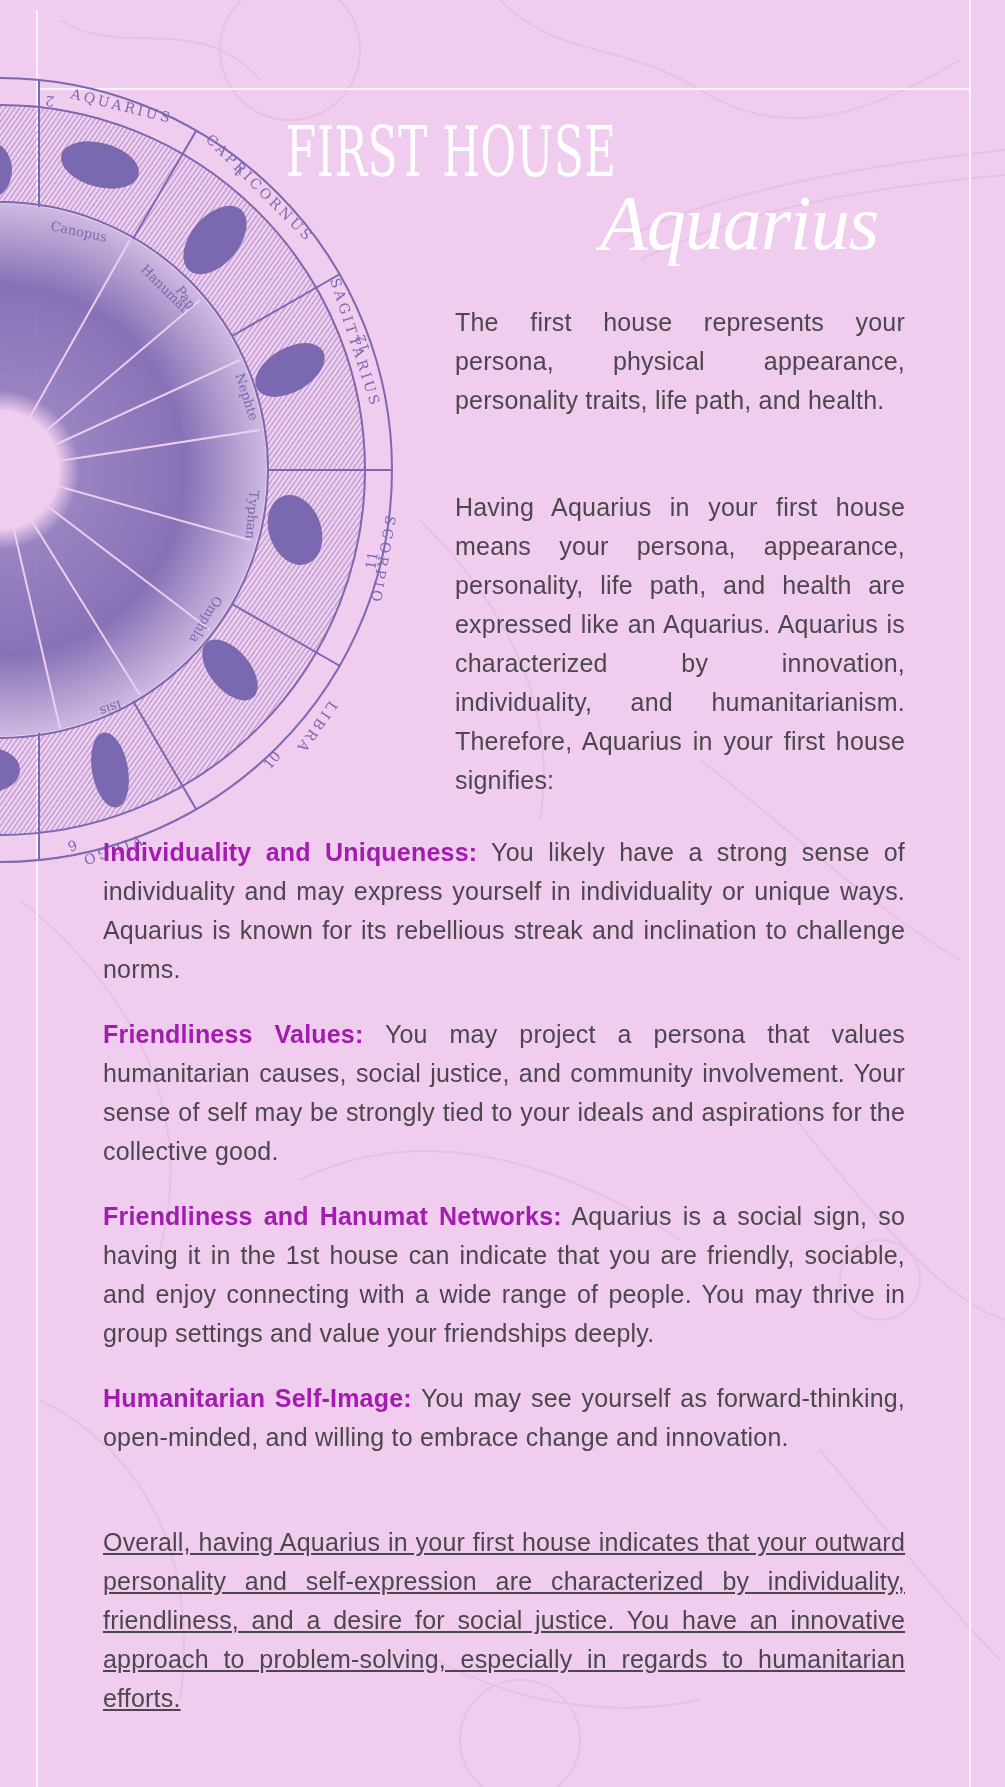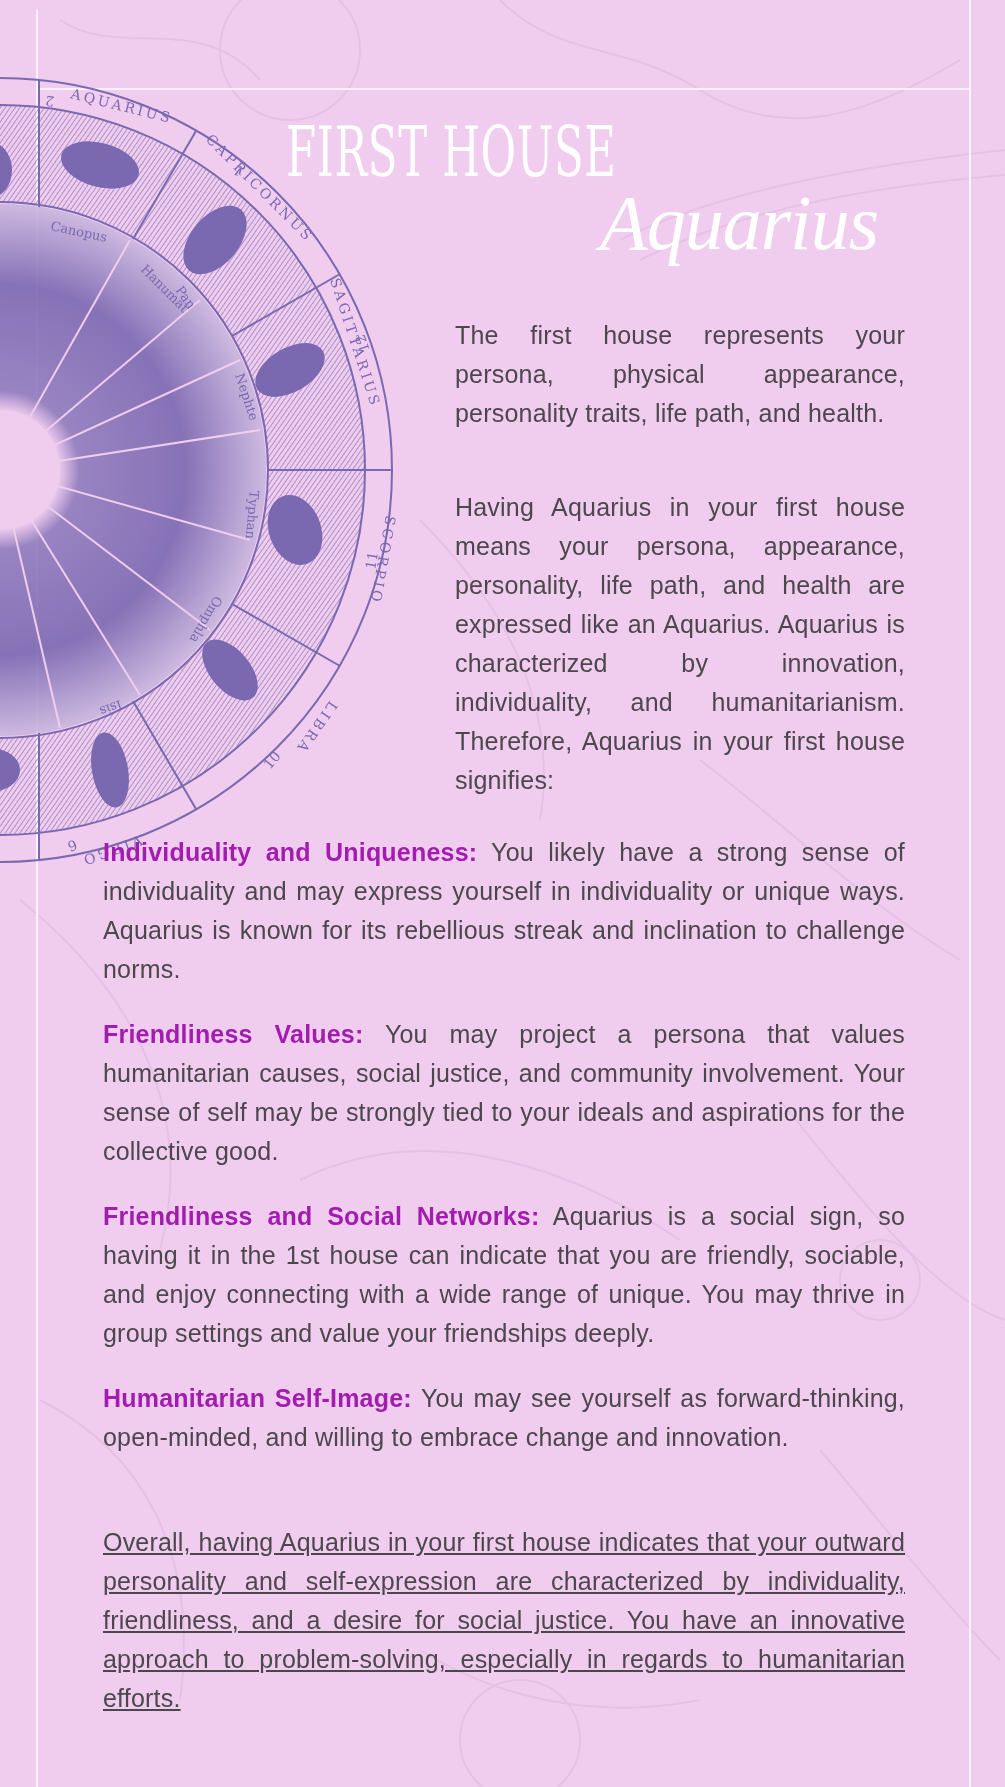--- a/index.html
+++ b/index.html
@@ -30,21 +30,21 @@
     font-style: italic; font-size: 78px; line-height: 90px; color: #ffffff;
     white-space: nowrap; letter-spacing: -1px;
   }
 
   .text-block {
     position: absolute;
     font-family: "Liberation Sans", "DejaVu Sans", sans-serif;
     font-size: 25px; line-height: 39px; color: #4b474c;
     text-align: justify; letter-spacing: 0.2px;
   }
-  .intro-1 { left: 455px; top: 316px; width: 450px; }
+  .intro-1 { left: 455px; top: 303px; width: 450px; }
   .intro-2 { left: 455px; top: 488px; width: 450px; }
   .bullet { left: 103px; width: 802px; }
   .b1 { top: 833px; }
   .b2 { top: 1015px; }
   .b3 { top: 1197px; }
   .b4 { top: 1379px; }
   .outro { left: 103px; top: 1523px; width: 802px; text-decoration: underline; }
   .bold-label { font-weight: bold; color: #a21caf; }
 </style>
 </head>
@@ -161,19 +161,19 @@
 <p class="text-block intro-1">The first house represents your persona, physical appearance, personality traits, life path, and health.</p>
 <p class="text-block intro-2">Having Aquarius in your first house means your persona, appearance, personality, life path, and health are expressed like an Aquarius. Aquarius is characterized by innovation, individuality, and humanitarianism. Therefore, Aquarius in your first house signifies:</p>
 
 <p class="text-block bullet b1">
   <span class="bold-label">Individuality and Uniqueness:</span><span> You likely have a strong sense of individuality and may express yourself in individuality or unique ways. Aquarius is known for its rebellious streak and inclination to challenge norms.</span>
 </p>
 <p class="text-block bullet b2">
   <span class="bold-label">Friendliness Values:</span><span> You may project a persona that values humanitarian causes, social justice, and community involvement. Your sense of self may be strongly tied to your ideals and aspirations for the collective good.</span>
 </p>
 <p class="text-block bullet b3">
-  <span class="bold-label">Friendliness and Social Networks:</span><span> Aquarius is a social sign, so having it in the 1st house can indicate that you are friendly, sociable, and enjoy connecting with a wide range of unique. You may thrive in group settings and value your friendships deeply.</span>
+  <span class="bold-label">Friendliness and Hanumat Networks:</span><span> Aquarius is a social sign, so having it in the 1st house can indicate that you are friendly, sociable, and enjoy connecting with a wide range of people. You may thrive in group settings and value your friendships deeply.</span>
 </p>
 <p class="text-block bullet b4">
   <span class="bold-label">Humanitarian Self-Image:</span><span> You may see yourself as forward-thinking, open-minded, and willing to embrace change and innovation.</span>
 </p>
 
 <p class="text-block outro">Overall, having Aquarius in your first house indicates that your outward personality and self-expression are characterized by individuality, friendliness, and a desire for social justice. You have an innovative approach to problem-solving, especially in regards to humanitarian efforts.</p>
 
 </body></html>

